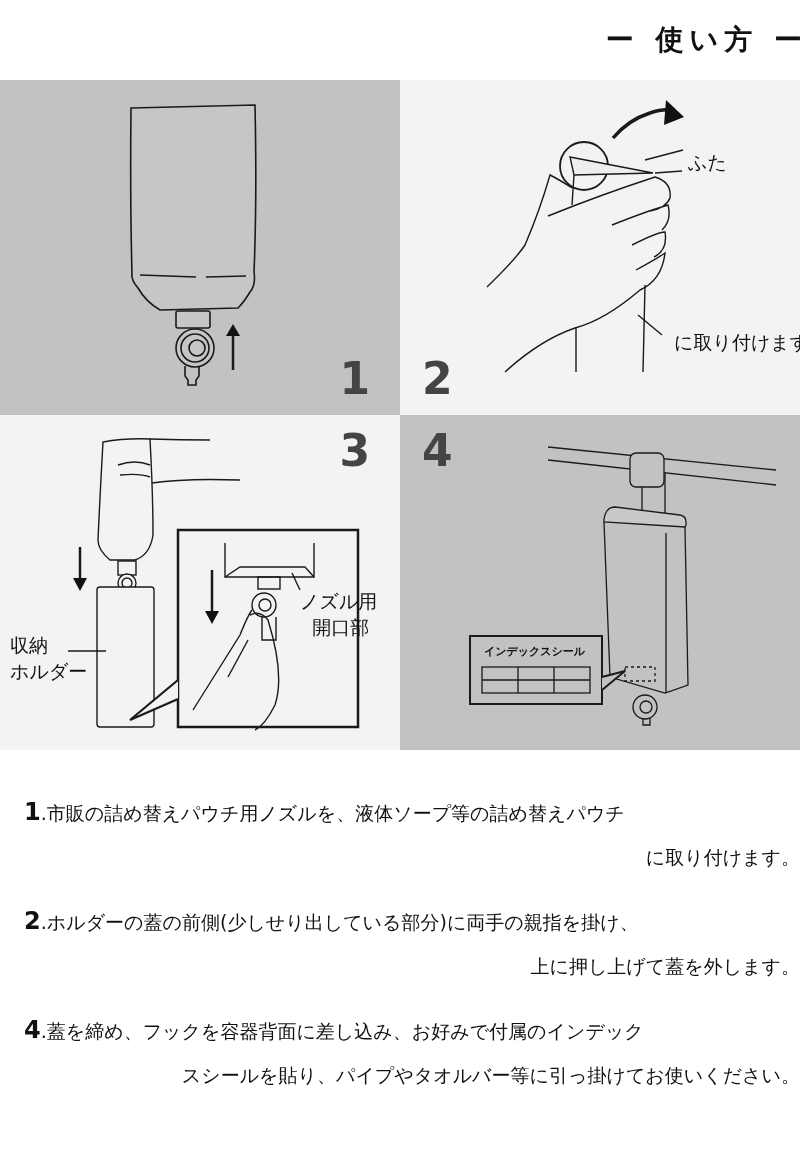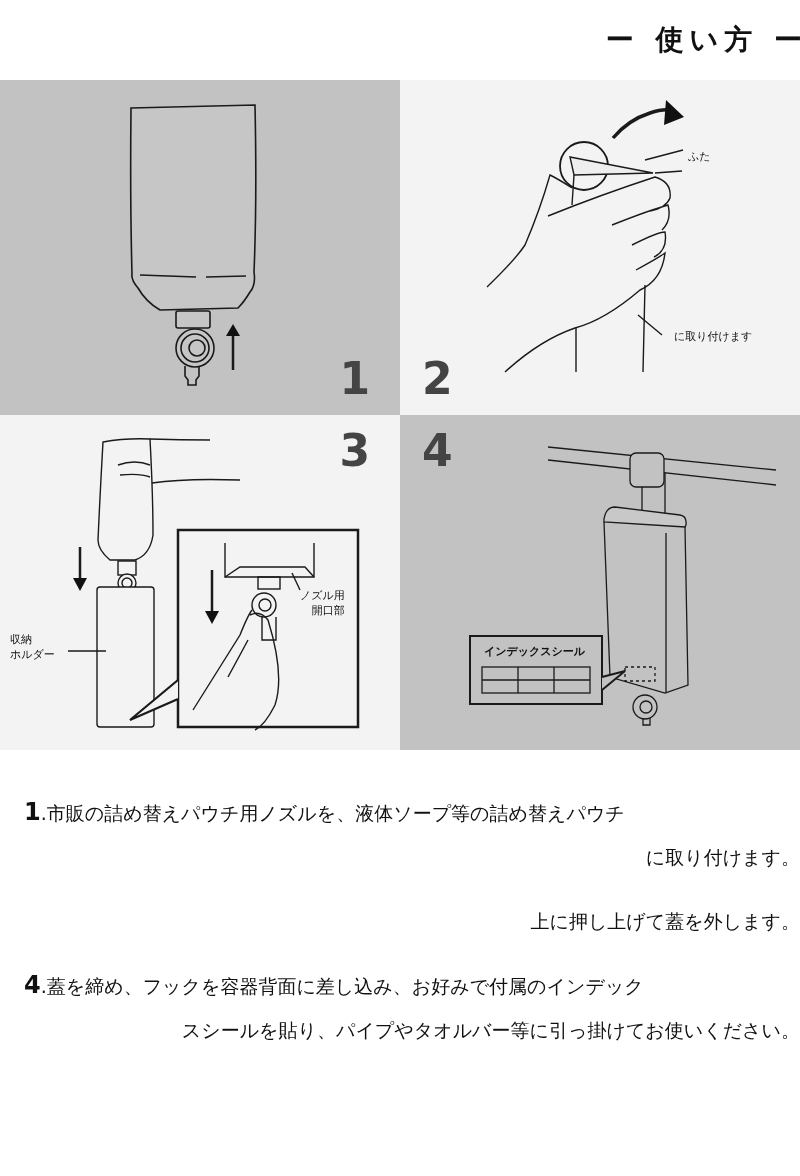--- a/index.html
+++ b/index.html
@@ -16,25 +16,25 @@
     .p3 { left: 0; top: 335px; background: #f3f3f3; }
     .p4 { left: 400px; top: 335px; background: #c2c2c2; }
     .panel svg.illus { position: absolute; left: 0; top: 0; width: 400px; height: 335px; }
 
     .step-num { position: absolute; font-family: "DejaVu Sans", sans-serif; font-weight: bold; font-size: 44px; color: #444; line-height: 1; }
     .p1 .step-num { right: 30px; bottom: 14px; }
     .p2 .step-num { left: 22px; bottom: 14px; }
     .p3 .step-num { right: 30px; top: 14px; }
     .p4 .step-num { left: 22px; top: 14px; }
 
-    .lbl { position: absolute; font-size: 11px; color: #111; line-height: 1.35; white-space: nowrap; }
+    .lbl { position: absolute; font-size: 19px; color: #111; line-height: 1.35; white-space: nowrap; }
     .lbl-futa { left: 288px; top: 70px; }
     .lbl-holder2 { left: 274px; top: 250px; }
     .lbl-holder3 { left: 10px; top: 218px; text-align: left; }
-    .lbl-nozzle { left: 300px; top: 174px; text-align: right; }
+    .lbl-nozzle { left: 300px; top: 174px; text-align: center; }
     .lbl-index { left: 84px; top: 230px; font-size: 11px; font-weight: bold; }
 
     .instructions { position: absolute; left: 0; top: 790px; width: 800px; }
     .inst { position: relative; margin-left: 24px; margin-bottom: 20px; }
     .inst-line { font-size: 19px; line-height: 44px; color: #111; white-space: nowrap; }
     .inst-num { font-size: 24px; font-weight: bold; }
     .inst-line.cont { padding-left: 28px; text-align: right; }
   </style>
 </head>
 <body>
@@ -138,19 +138,20 @@
   </div>
 
 </div>
 
 <div class="instructions">
   <div class="inst">
     <div class="inst-line"><span class="inst-num">1</span>.<span>市販の詰め替えパウチ用ノズルを、液体ソープ等の詰め替えパウチ</span></div>
     <div class="inst-line cont">に取り付けます。</div>
   </div>
   <div class="inst">
+    <div class="inst-line"><span class="inst-num">2</span>.<span>ホルダーの蓋の前側(少しせり出している部分)に両手の親指を掛け、</span></div>
     <div class="inst-line cont">上に押し上げて蓋を外します。</div>
   </div>
   <div class="inst">
     <div class="inst-line"><span class="inst-num">4</span>.<span>蓋を締め、フックを容器背面に差し込み、お好みで付属のインデック</span></div>
     <div class="inst-line cont">スシールを貼り、パイプやタオルバー等に引っ掛けてお使いください。</div>
   </div>
 </div>
 
 </body></html>

